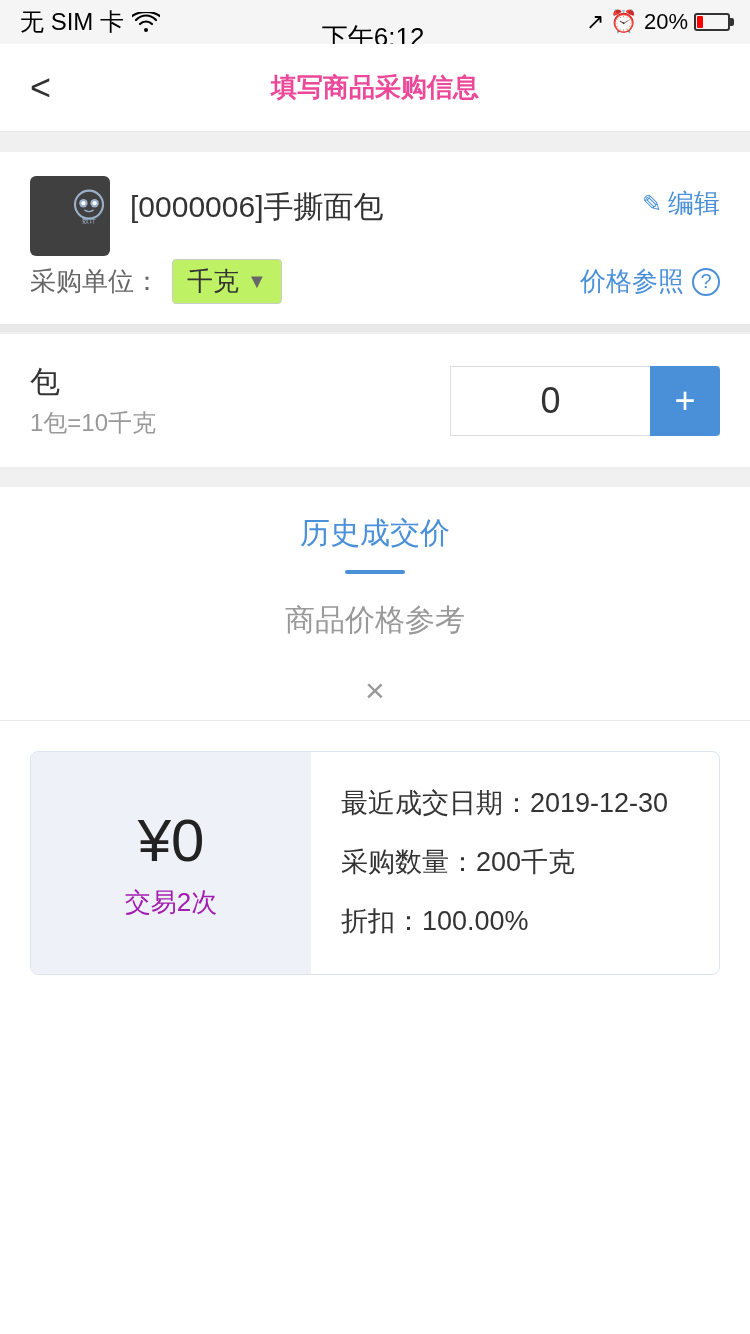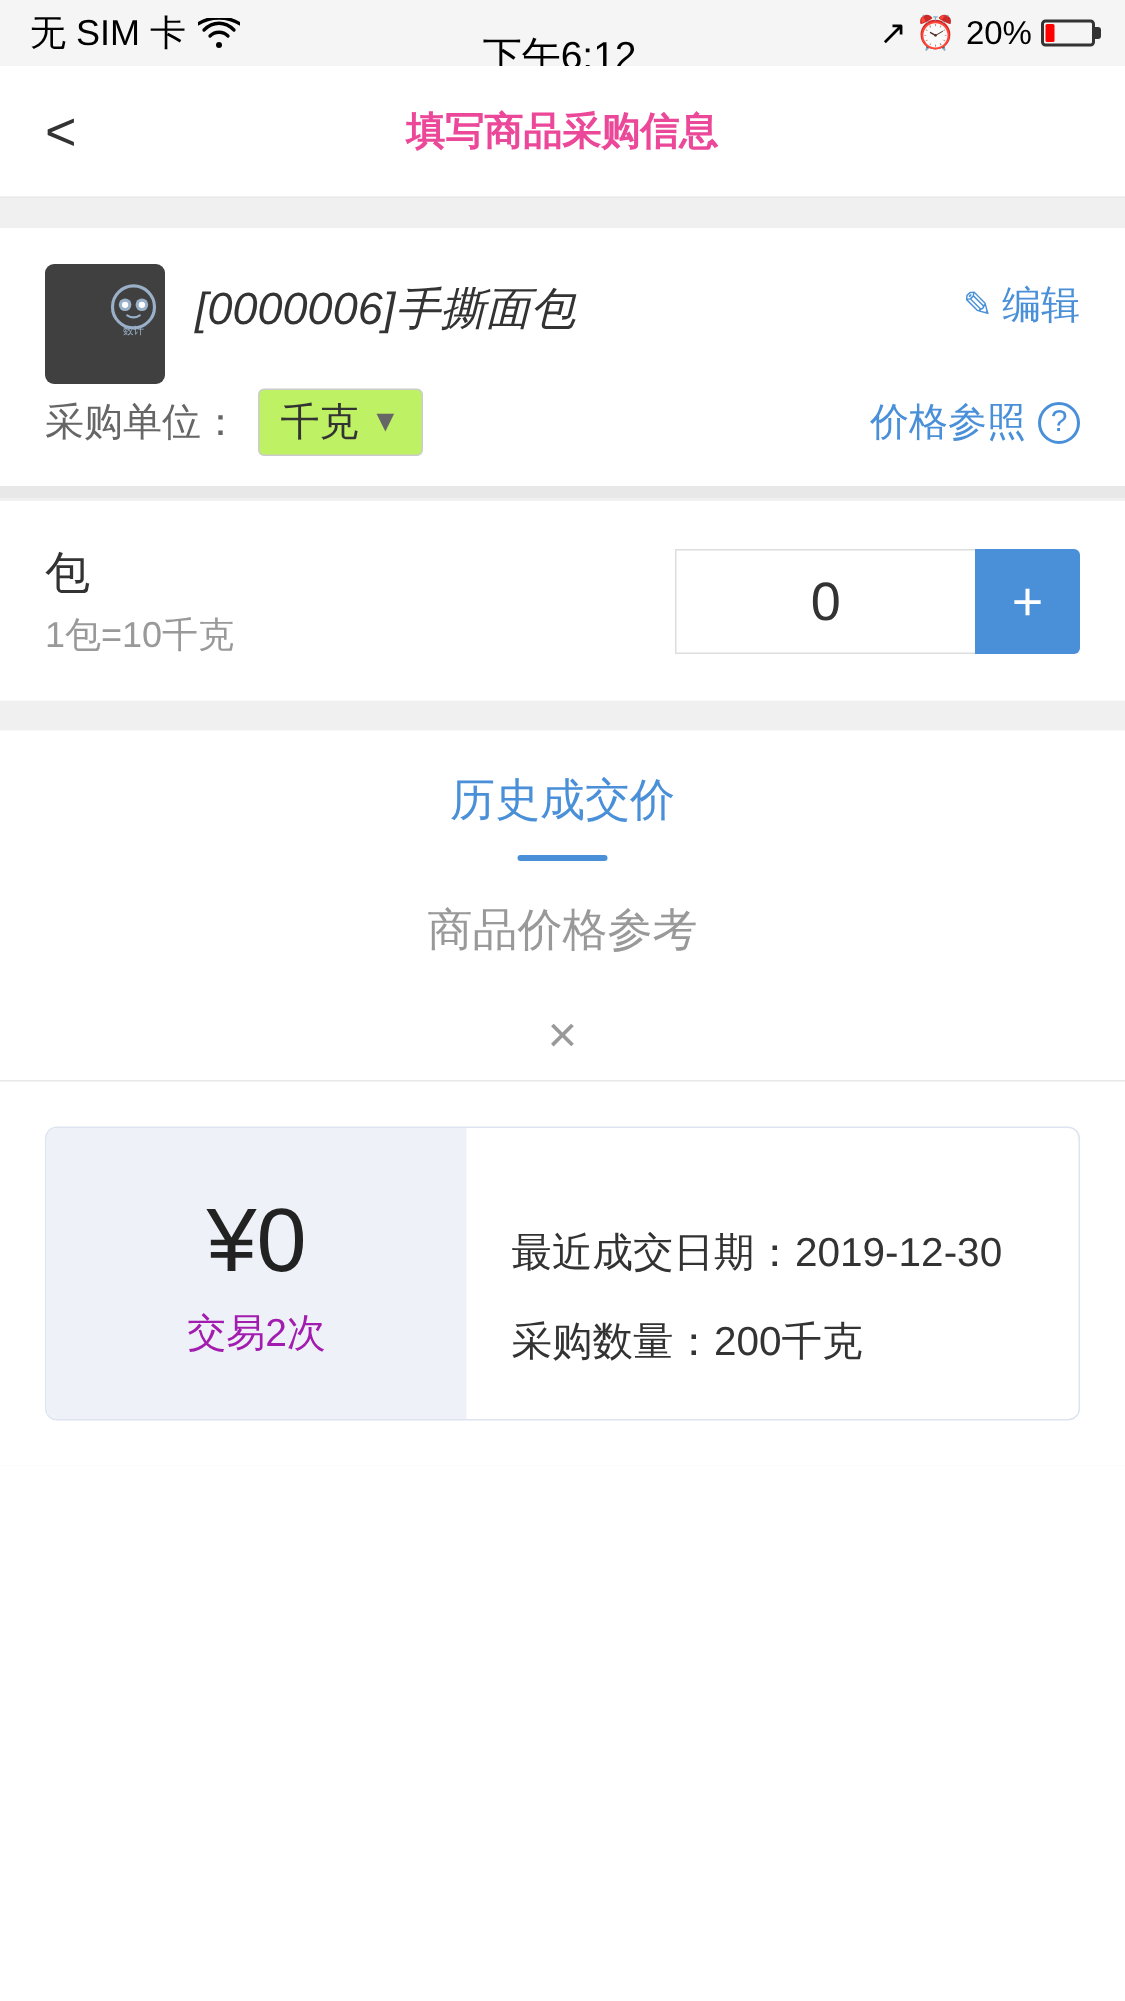--- a/index.html
+++ b/index.html
@@ -110,21 +110,20 @@
       font-size: 28px;
       flex-shrink: 0;
       padding-left: 38px;
     }
     .product-name {
       font-size: 30px;
       color: #333;
       font-weight: 500;
       line-height: 1.4;
       padding-top: 10px;
-      font-style: italic;
     }
     .edit-link {
       font-size: 26px;
       color: #4a90d9;
       display: flex;
       align-items: center;
       gap: 6px;
       white-space: nowrap;
       padding-top: 10px;
     }
@@ -302,21 +301,21 @@
       font-size: 26px;
       color: #a21caf;
       margin-top: 10px;
     }
     .price-card-right {
       flex: 1;
       padding: 30px 30px;
       display: flex;
       flex-direction: column;
       gap: 16px;
-      justify-content: flex-end;
+      justify-content: center;
     }
     .price-detail-row {
       font-size: 27px;
       color: #333;
       line-height: 1.6;
     }
 
     
     .bottom-space {
       background: #fff;
@@ -420,18 +419,21 @@
         </div>
         <div class="price-trade-count">交易2次</div>
       </div>
       <div class="price-card-right">
         <div class="price-detail-row">
           <span>最近成交日期：</span><span>2019-12-30</span>
         </div>
         <div class="price-detail-row">
           <span>采购数量：</span><span>200千克</span>
         </div>
+        <div class="price-detail-row">
+          <span>折扣：</span><span>100.00%</span>
+        </div>
       </div>
     </div>
   </div>
 </div>
 
 <div class="bottom-space"></div>
 
 </body></html>

